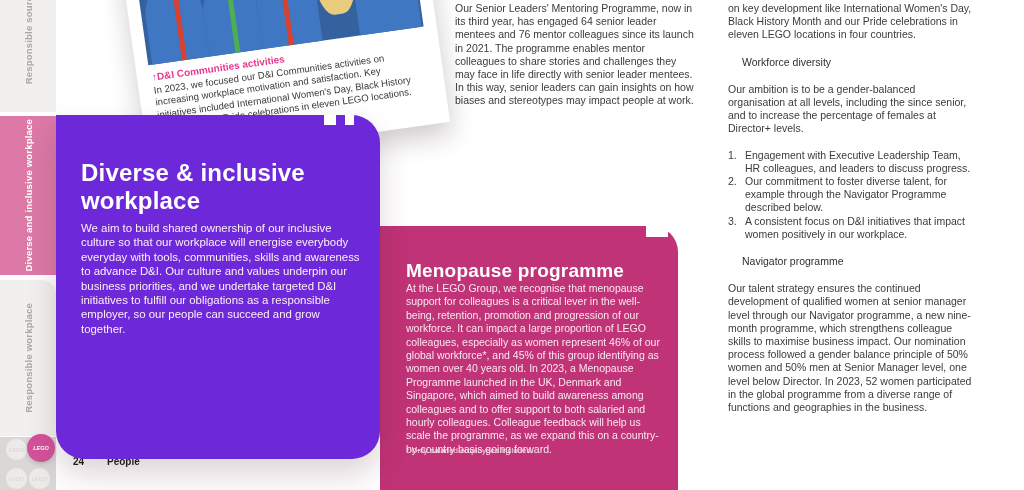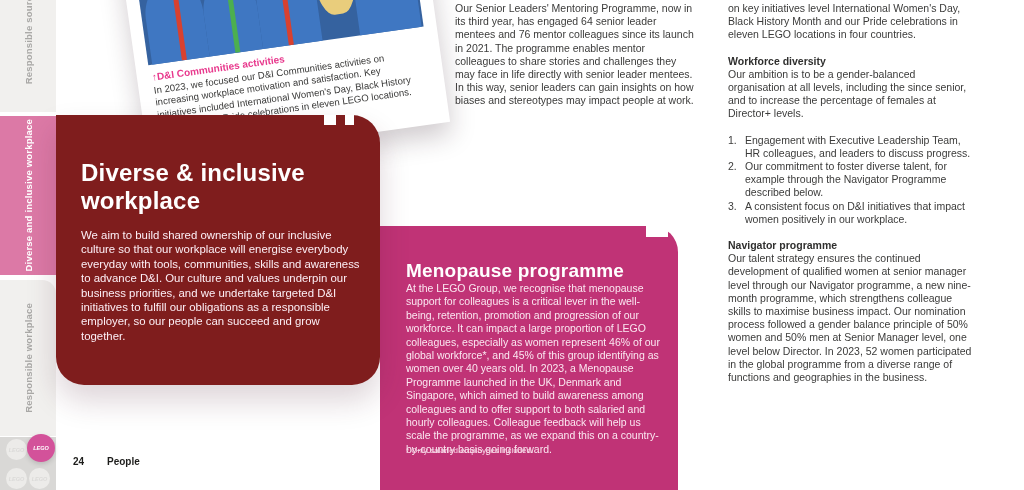--- a/index.html
+++ b/index.html
@@ -61,53 +61,53 @@
   .p-shirt { background:#3f77c2; border-radius: 40% 40% 0 0; }
   .p-hairb { background:#e9cd7c; border-radius: 50% 50% 40% 40%; }
   .p-lan   { width: 5px; background:#d8412f; }
   .p-lan2  { width: 5px; background:#4caf50; }
   .cap-title { margin: 7px 2px 2px; font-size: 10px; font-weight: 700; color: #e8398d; }
   .cap-body  { margin: 0 2px; width: 262px; font-size: 9.6px; line-height: 12.4px; color: #3b3b3a; }
 
   
   .hero {
     position: absolute; left: 56px; top: 115px;
-    width: 324px; height: 270px;
-    background: #7f1d1d;
+    width: 324px; height: 344px;
+    background: #6d28d9;
     border-radius: 0 28px 28px 28px;
     box-shadow: 0 16px 30px rgba(70,20,45,.18);
     z-index: 2;
     padding: 44px 20px 0 25px;
   }
   .hero .notch { position: absolute; top: 0; background: #ffffff; height: 10px; }
   .hero .n1 { left: 268px; width: 12px; }
   .hero .n2 { left: 289px; width: 9px;  }
   .hero h1 { font-size: 24px; line-height: 28px; font-weight: 700; color: #ffffff; letter-spacing: .2px; }
-  .hero p  { margin-top: 13px; font-size: 11.4px; line-height: 14.4px; color: #fdeff6; }
+  .hero p  { margin-top: 6px; font-size: 11.4px; line-height: 14.4px; color: #fdeff6; }
 
   
   .meno {
     position: absolute; left: 380px; top: 226px;
     width: 298px; height: 290px;
     background: #c03376;
     border-radius: 0 26px 0 0;
     z-index: 1;
     padding: 34px 20px 0 26px;
   }
   .meno .notch { position: absolute; top: 0; left: 266px; width: 22px; height: 11px; background: #ffffff; }
   .meno h2 { font-size: 19px; font-weight: 700; color: #ffffff; letter-spacing: .2px; }
   .meno p  { font-size: 10.5px; line-height: 13.4px; color: #fbe7f1; width: 256px; }
   .meno .fn { position: absolute; left: 26px; top: 220px; font-size: 8px; color: #f6d6e6; }
 
   
   .col { position: absolute; top: 2px; font-size: 10.5px; line-height: 13.2px; color: #3b3b3a; }
   .col-mid   { left: 455px; width: 242px; }
   .col-right { left: 728px; width: 246px; }
   .col p  { margin: 0 0 13px; }
-  .col h4 { margin: 0; font-size: 10.5px; font-weight: 700; color: #2f2f2e; }
+  .col h4 { margin: 14px; font-size: 10.5px; font-weight: 400; color: #2f2f2e; }
   .nlist { margin: 0 0 13px; }
   .nlist .row { display: flex; }
   .nlist .num { width: 17px; flex: none; }
   .nlist .txt { flex: 1; }
 </style>
 </head>
 <body>
 
 <div class="page">
 
@@ -168,21 +168,21 @@
     <h2>Menopause programme</h2>
     <p>At the LEGO Group, we recognise that menopause support for colleagues is a critical lever in the well-being, retention, promotion and progression of our workforce. It can impact a large proportion of LEGO colleagues, especially as women represent 46% of our global workforce*, and 45% of this group identifying as women over 40 years old. In 2023, a Menopause Programme launched in the UK, Denmark and Singapore, which aimed to build awareness among colleagues and to offer support to both salaried and hourly colleagues. Colleague feedback will help us scale the programme, as we expand this on a country-by-country basis going forward.</p>
     <div class="fn">* Only salaried employees included.</div>
   </div>
 
   <div class="col col-mid">
     <p>Our Senior Leaders' Mentoring Programme, now in its third year, has engaged 64 senior leader mentees and 76 mentor colleagues since its launch in 2021. The programme enables mentor colleagues to share stories and challenges they may face in life directly with senior leader mentees. In this way, senior leaders can gain insights on how biases and stereotypes may impact people at work.</p>
   </div>
 
   <div class="col col-right">
-    <p>on key initiatives level International Women's Day, Black History Month and our Pride celebrations in eleven LEGO locations in four countries.</p>
+    <p>on key development like International Women's Day, Black History Month and our Pride celebrations in eleven LEGO locations in four countries.</p>
     <h4>Workforce diversity</h4>
     <p>Our ambition is to be a gender-balanced organisation at all levels, including the since senior, and to increase the percentage of females at Director+ levels.</p>
     <div class="nlist">
       <div class="row">
         <span class="num">1.</span>
         <span class="txt">Engagement with Executive Leadership Team, HR colleagues, and leaders to discuss progress.</span>
       </div>
       <div class="row">
         <span class="num">2.</span>
         <span class="txt">Our commitment to foster diverse talent, for example through the Navigator Programme described below.</span>

